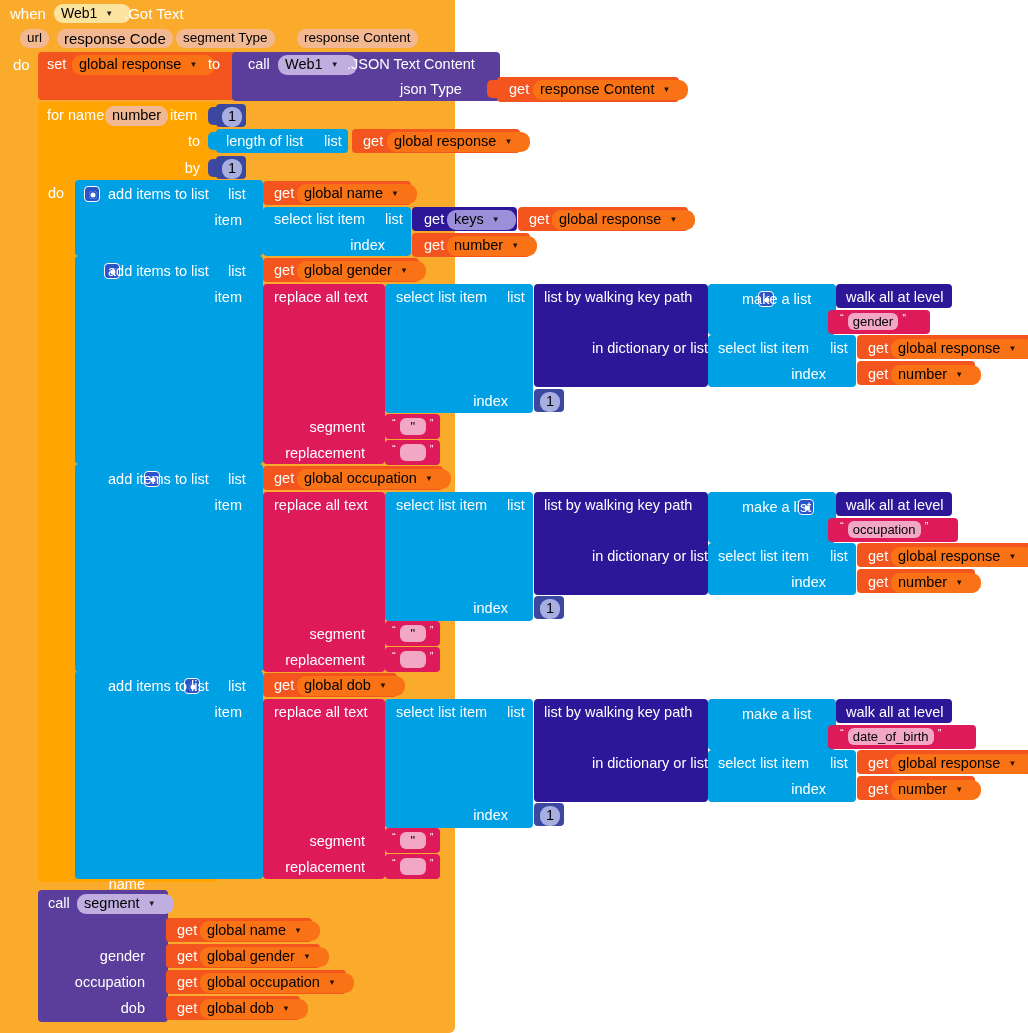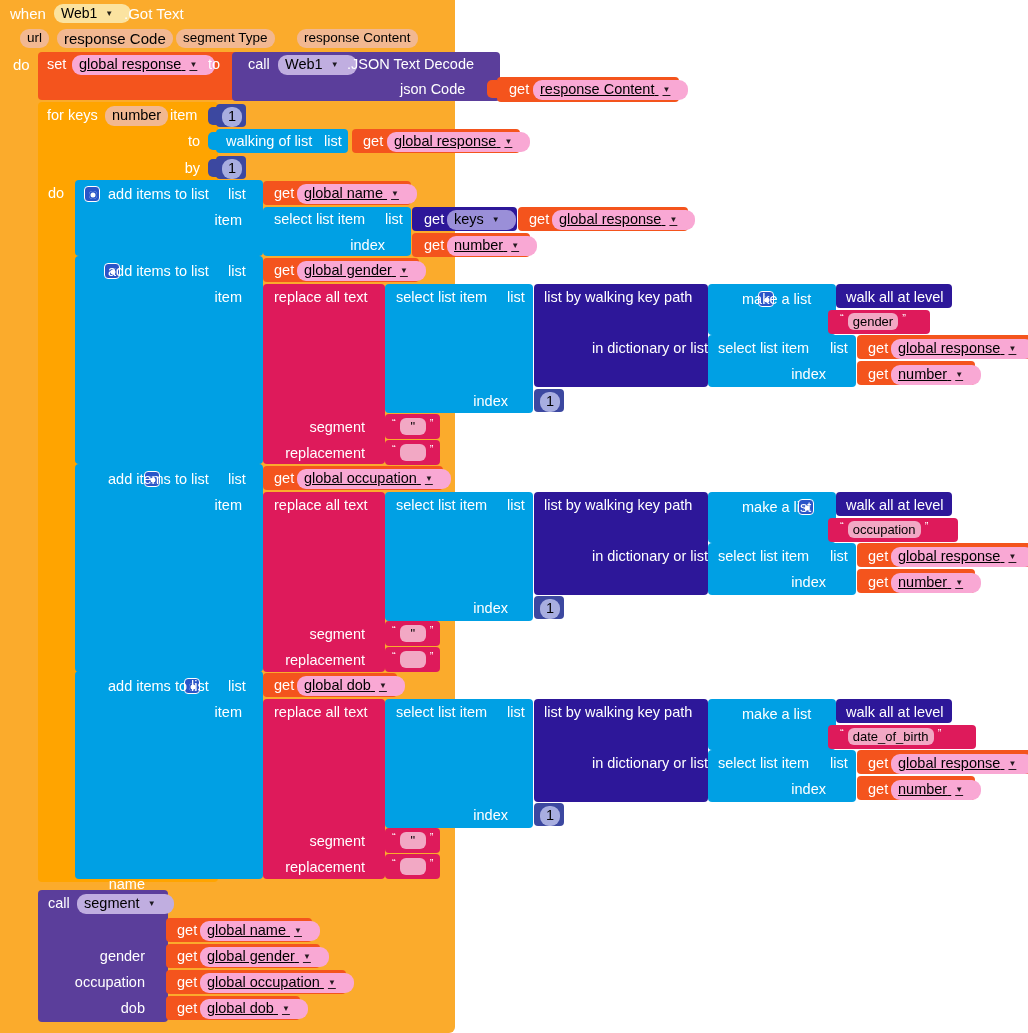--- a/index.html
+++ b/index.html
@@ -23,21 +23,21 @@
   
   .c-event     {background:#FBAB2C;}   
   .c-control   {background:#FFA400;}   
   .c-var       {background:#F4541D;}
   .c-proc      {background:#5B3E9B;}   
   .c-list      {background:#00A0E4;}   
   .c-dict      {background:#2D1799;}   
   .c-text      {background:#DE1A5B;}   
   .c-math      {background:#3C48A0;}   
 
-  .f-var   {background:#f9a8d4;text-decoration:underline;}
+  .f-var   {background:#f97316;}
   .f-event {background:#F2B891;}
   .f-proc  {background:#C0AEE0;}
   .f-dict  {background:#9A8FD8;}
   .f-math  {background:#A8AEE0;}
   .f-comp  {background:#FBE3A0;}
 
   .mut{
     display:inline-block;width:16px;height:16px;border-radius:4px;
     background:#2A55C8;border:1.5px solid #ffffff;position:relative;
     vertical-align:middle;
@@ -89,43 +89,43 @@
   </div>
   <div class="blk lbl" style="left:208px;top:57px;">to</div>
 
   
   <div class="blk c-proc" style="left:232px;top:52px;width:268px;height:49px;border-radius:4px;"></div>
   <div class="blk lbl" style="left:248px;top:57px;">call</div>
   <div class="blk fld f-proc" style="left:278px;top:55px;padding:2px 18px 3px 7px;">
     <span>Web1</span>
     <span class="caret">▼</span>
   </div>
-  <div class="blk lbl" style="left:347px;top:57px;">.JSON Text Decode</div>
-  <div class="blk lbl rt" style="left:400px;top:82px;width:60px;">json Code</div>
+  <div class="blk lbl" style="left:347px;top:57px;">.JSON Text Content</div>
+  <div class="blk lbl rt" style="left:400px;top:82px;width:60px;">json Type</div>
 
   <div class="blk c-var" style="left:497px;top:77px;width:182px;height:25px;border-radius:4px;"></div>
   <div class="blk lbl" style="left:509px;top:82px;">get</div>
   <div class="blk fld f-var" style="left:533px;top:80px;padding:2px 18px 3px 7px;">
     <span>response Content</span>
     <span class="caret">▼</span>
   </div>
 
   
   <div class="blk c-control" style="left:38px;top:102px;width:180px;height:780px;border-radius:4px 4px 4px 4px;"></div>
-  <div class="blk lbl" style="left:47px;top:108px;">for keys</div>
+  <div class="blk lbl" style="left:47px;top:108px;">for name</div>
   <div class="blk fld f-event" style="left:105px;top:106px;padding:2px 7px 3px 7px;">number</div>
   <div class="blk lbl" style="left:170px;top:108px;">item</div>
 
   <div class="blk c-math" style="left:216px;top:104px;width:30px;height:23px;border-radius:4px;"></div>
   <div class="blk fld f-math" style="left:222px;top:107px;padding:2px 6px 3px 6px;">1</div>
 
   <div class="blk lbl rt" style="left:150px;top:134px;width:50px;">to</div>
 
   <div class="blk c-list" style="left:216px;top:129px;width:132px;height:24px;border-radius:4px;"></div>
-  <div class="blk lbl" style="left:226px;top:134px;">walking of list</div>
+  <div class="blk lbl" style="left:226px;top:134px;">length of list</div>
   <div class="blk lbl" style="left:324px;top:134px;">list</div>
 
   <div class="blk c-var" style="left:352px;top:129px;width:168px;height:24px;border-radius:4px;"></div>
   <div class="blk lbl" style="left:363px;top:134px;">get</div>
   <div class="blk fld f-var" style="left:387px;top:132px;padding:2px 18px 3px 7px;">
     <span>global response</span>
     <span class="caret">▼</span>
   </div>
 
   <div class="blk lbl rt" style="left:150px;top:161px;width:50px;">by</div>

